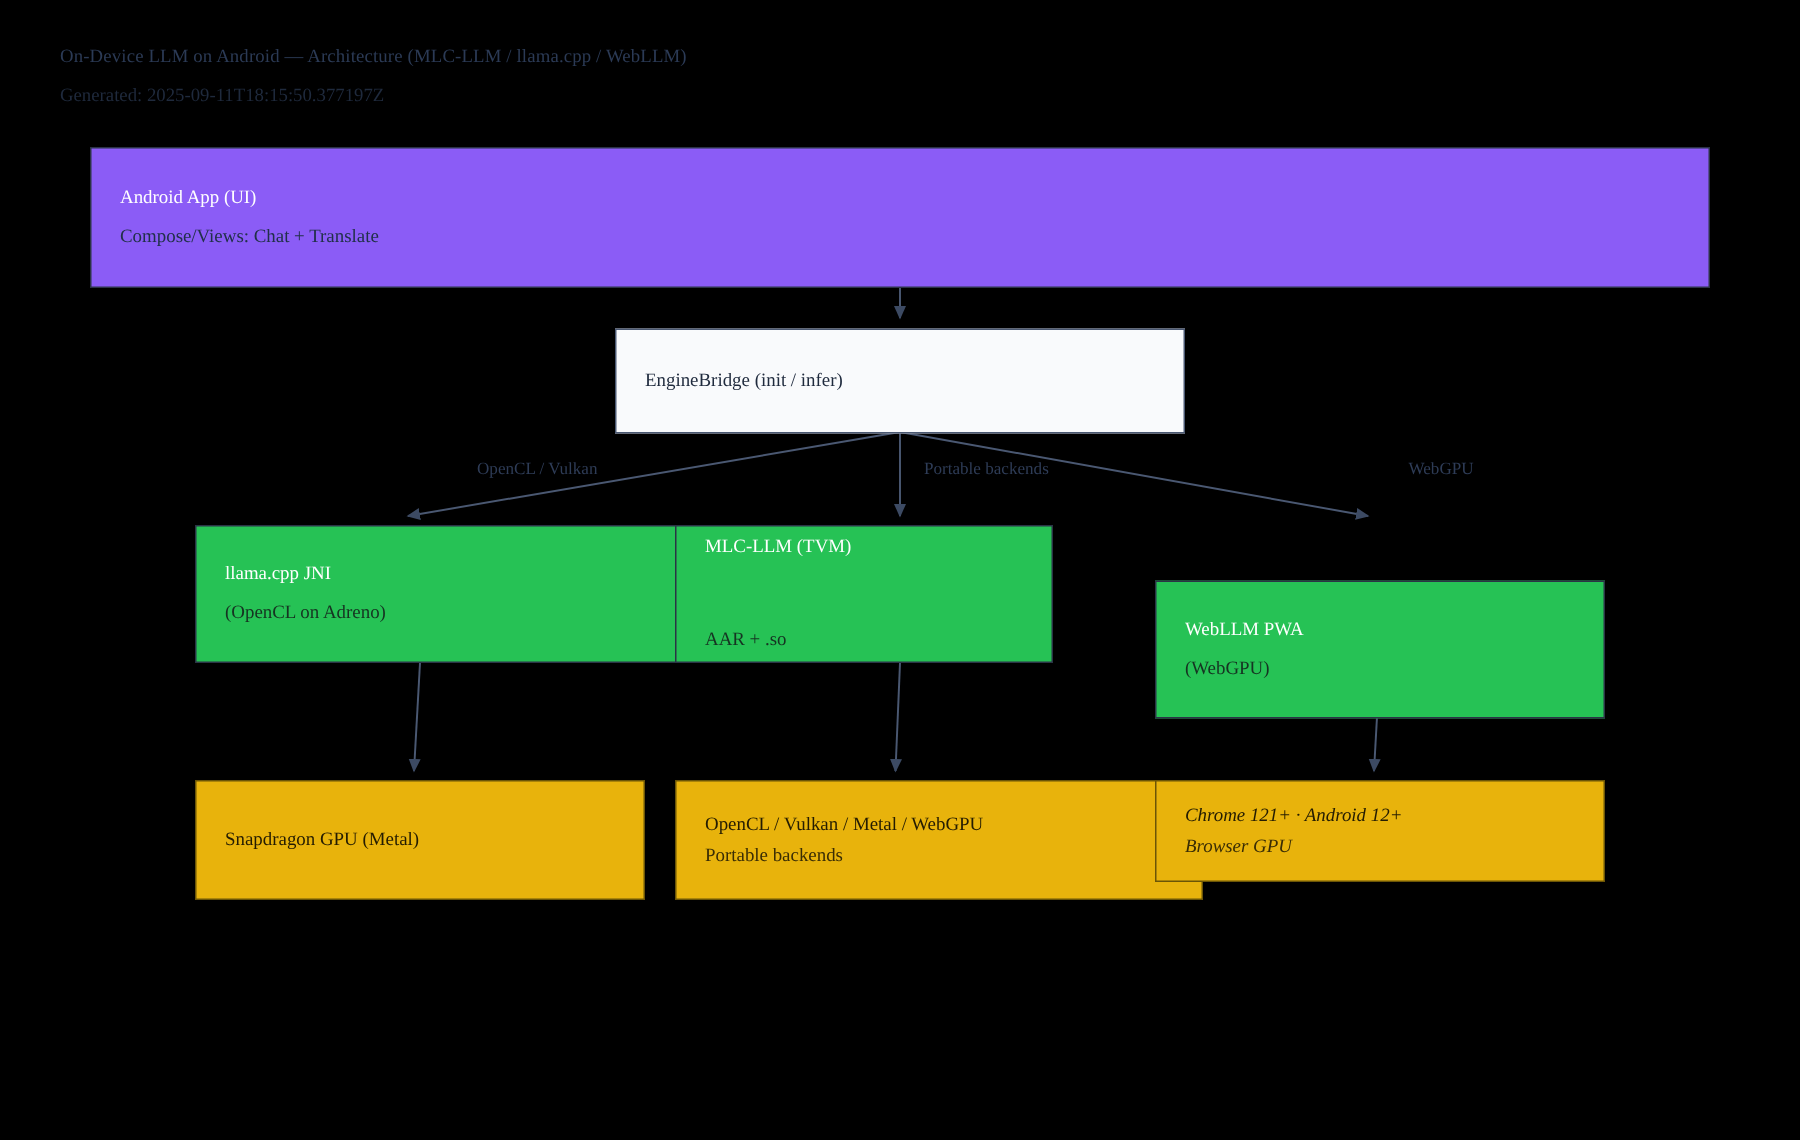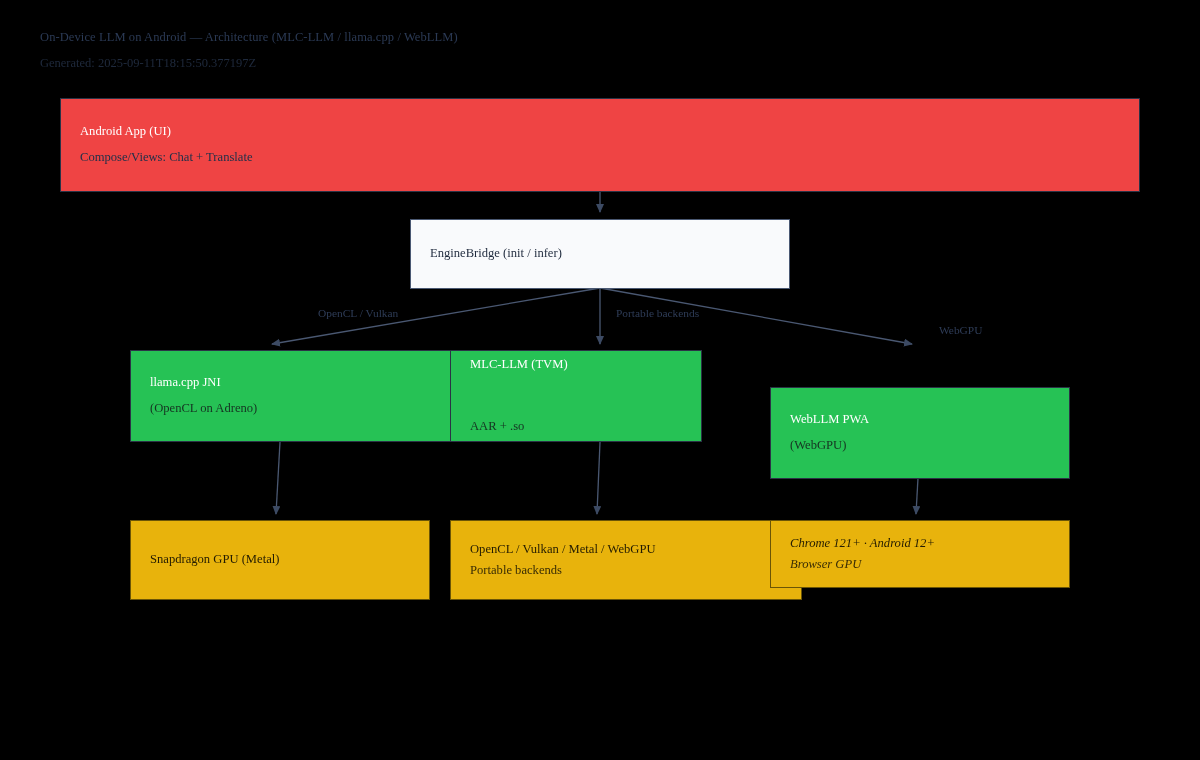--- a/index.html
+++ b/index.html
@@ -47,21 +47,21 @@
   .node {
     position: absolute;
     box-sizing: border-box;
     border: 1.6px solid #2b3346;
     display: flex;
     flex-direction: column;
     justify-content: center;
     padding-left: 19px;
     padding-right: 14px;
   }
-  .node.blue  { background: #ef4444; }
+  .node.blue  { background: #8b5cf6; }
   .node.white { background: #f9fafc; border-color: #4a5872; }
   .node.green { background: #26c255; }
   .node.amber { background: #e8b30c; border-color: #6b5506; }
   .node-title {
     font-size: 12.6px;
     line-height: 1.1;
     white-space: nowrap;
   }
   .node-sub {
     font-size: 12.6px;
@@ -118,21 +118,21 @@
     <div class="node-title">Android App (UI)</div>
     <div class="node-sub">Compose/Views: Chat + Translate</div>
   </div>
 
   <div class="node white" style="left:410px; top:219px; width:380px; height:70px;">
     <div class="node-title">EngineBridge (init / infer)</div>
   </div>
 
   <div class="edge-label" style="left:318px; top:307px;">OpenCL / Vulkan</div>
   <div class="edge-label" style="left:616px; top:307px;">Portable backends</div>
-  <div class="edge-label" style="left:939px; top:307px;margin-top:17px;">WebGPU</div>
+  <div class="edge-label" style="left:939px; top:307px;">WebGPU</div>
 
   <div class="node green" style="left:130px; top:350px; width:332px; height:92px;">
     <div class="node-title">llama.cpp JNI</div>
     <div class="node-sub">(OpenCL on Adreno)</div>
   </div>
 
   <div class="node green" style="left:450px; top:350px; width:252px; height:92px;gap:36px;">
     <div class="node-title">MLC-LLM (TVM)</div>
     <div class="node-sub">AAR + .so</div>
   </div>

